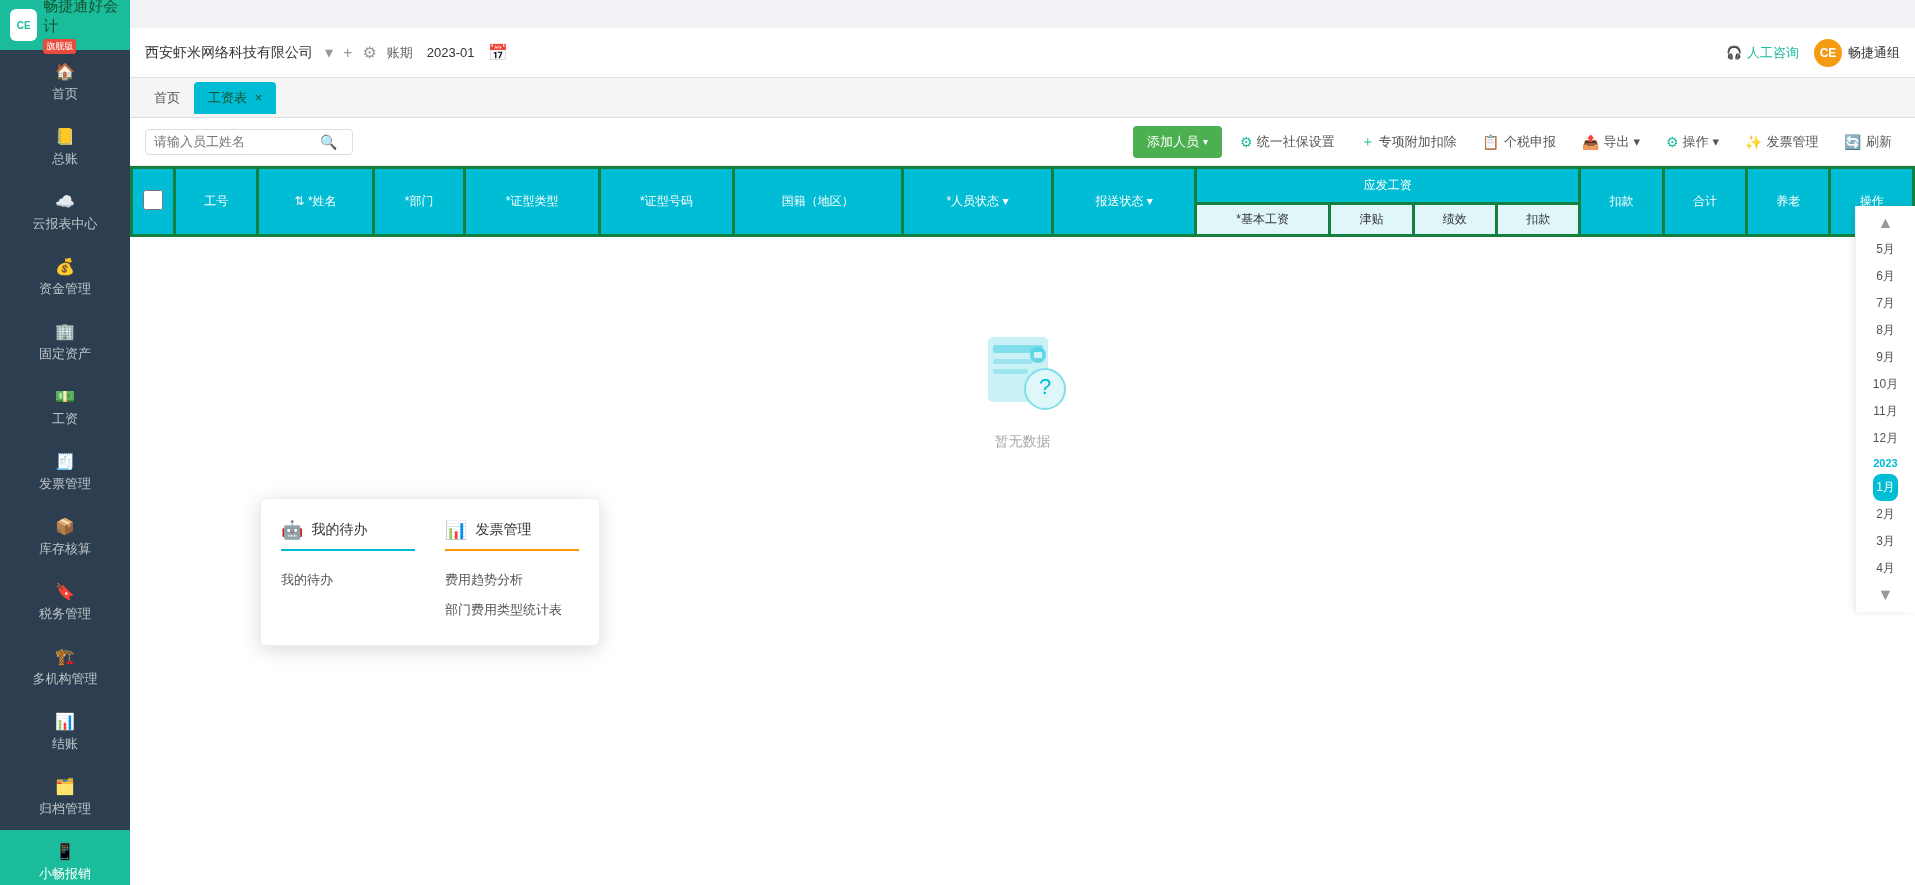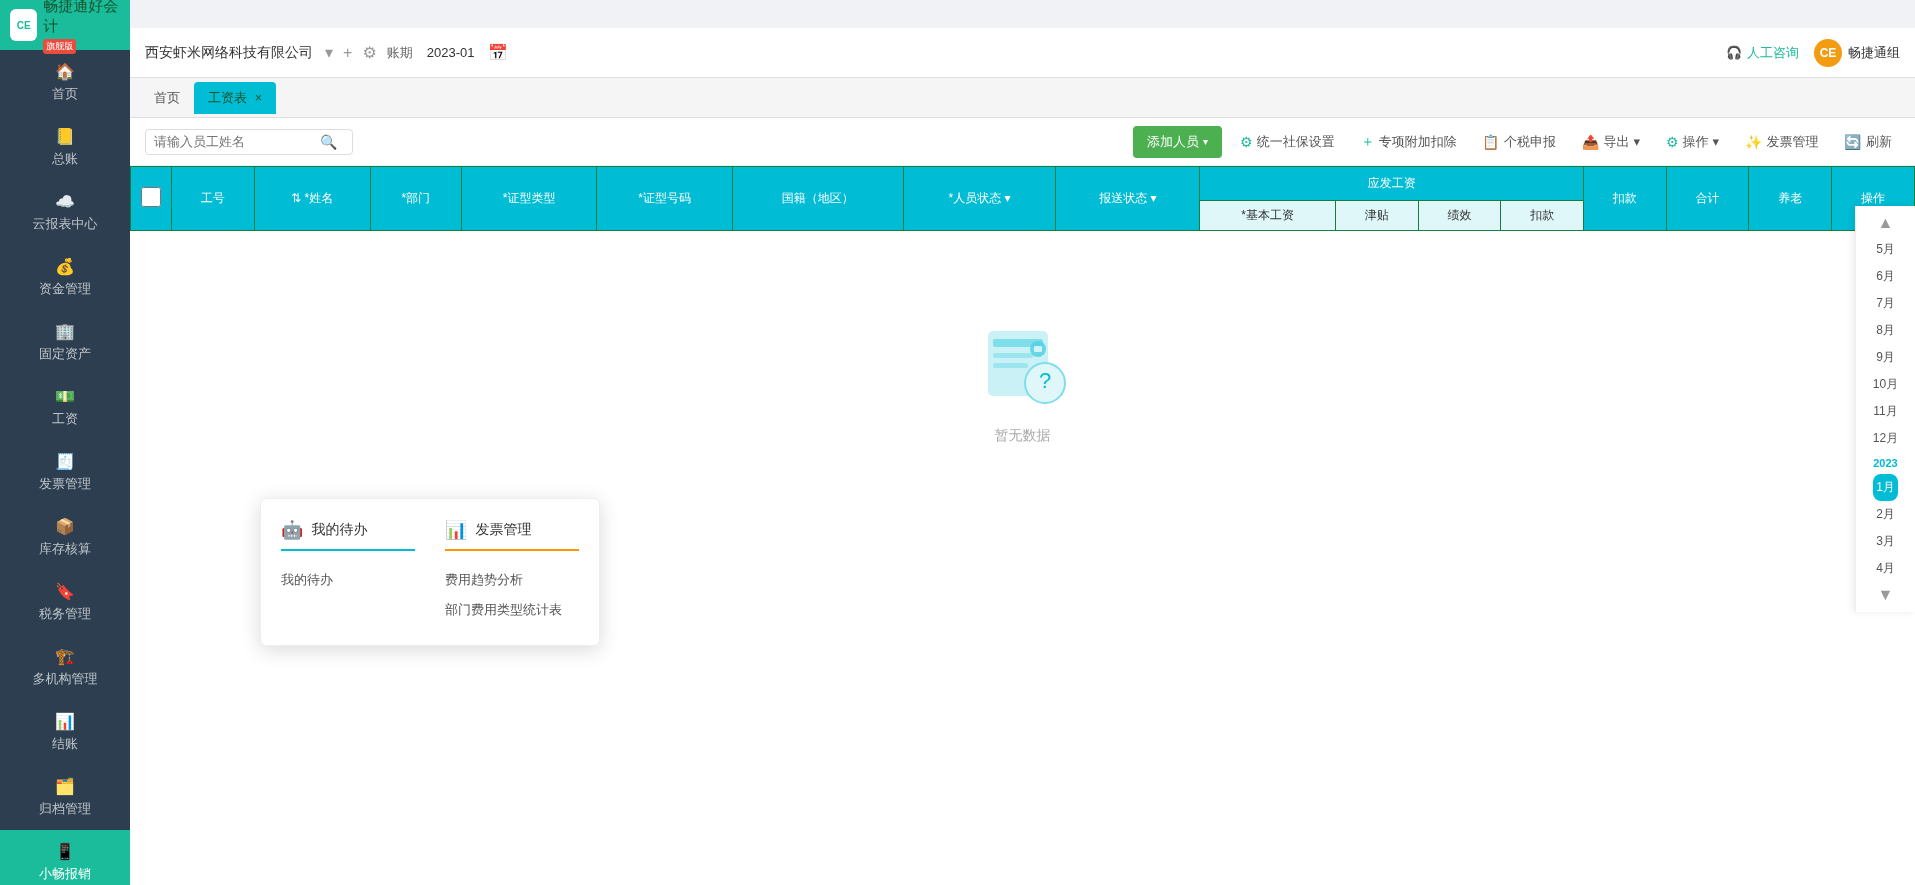--- a/index.html
+++ b/index.html
@@ -109,21 +109,21 @@
     .btn-add .dropdown-arrow { font-size: 10px; }
     .toolbar-action { display: flex; align-items: center; gap: 4px; font-size: 13px; color: #555; cursor: pointer; padding: 0 8px; }
     .toolbar-action .icon { color: #1abc9c; font-size: 14px; }
 
     
     .table-wrapper { flex: 1; overflow: auto; }
     .wage-table { width: 100%; border-collapse: collapse; font-size: 12px; }
     .wage-table thead tr th {
       background: #00bcd4; color: #fff;
       padding: 8px 10px; text-align: center;
-      border: 1px solid #15803d;
+      border: 3px solid #15803d;
       white-space: nowrap;
       font-weight: normal;
     }
     .wage-table thead tr.sub-header th {
       background: #e0f7fa; color: #333;
       padding: 6px 10px;
     }
     .table-checkbox { width: 20px; height: 20px; cursor: pointer; }
 
     

